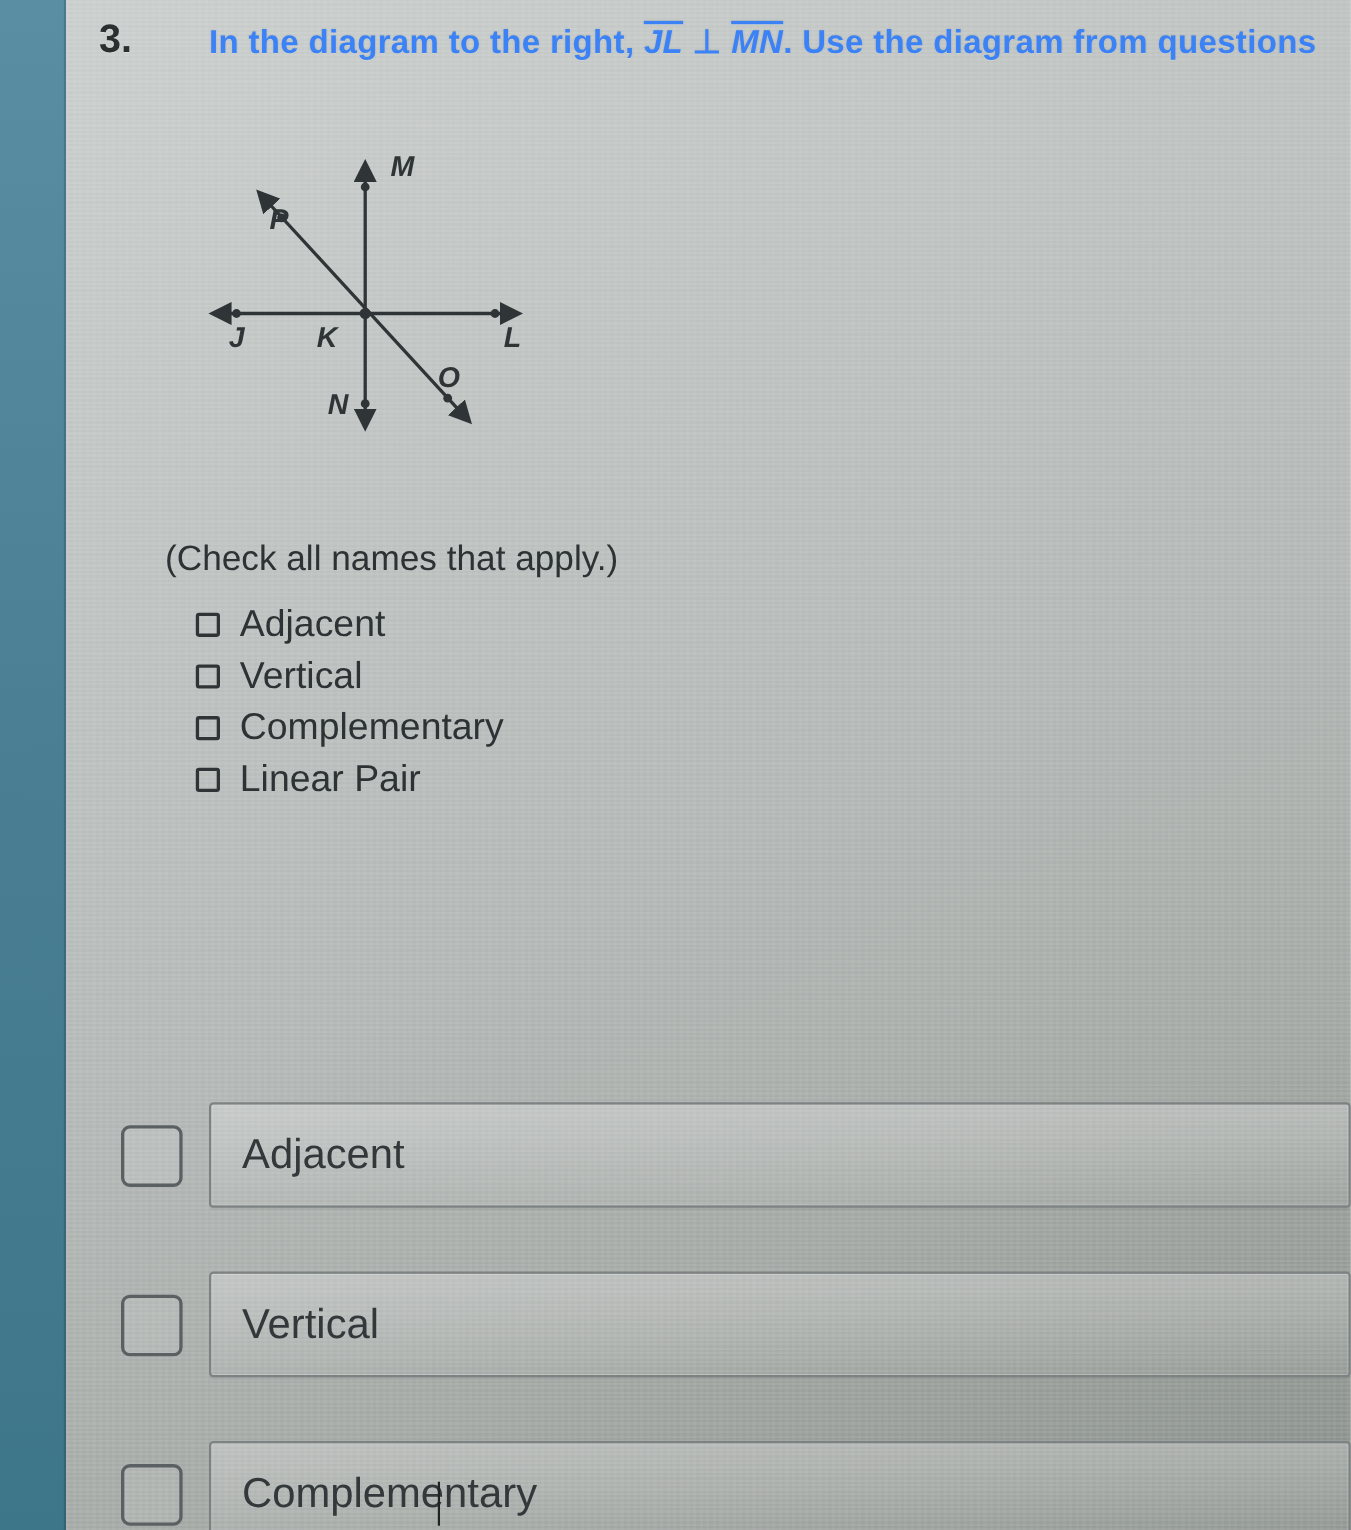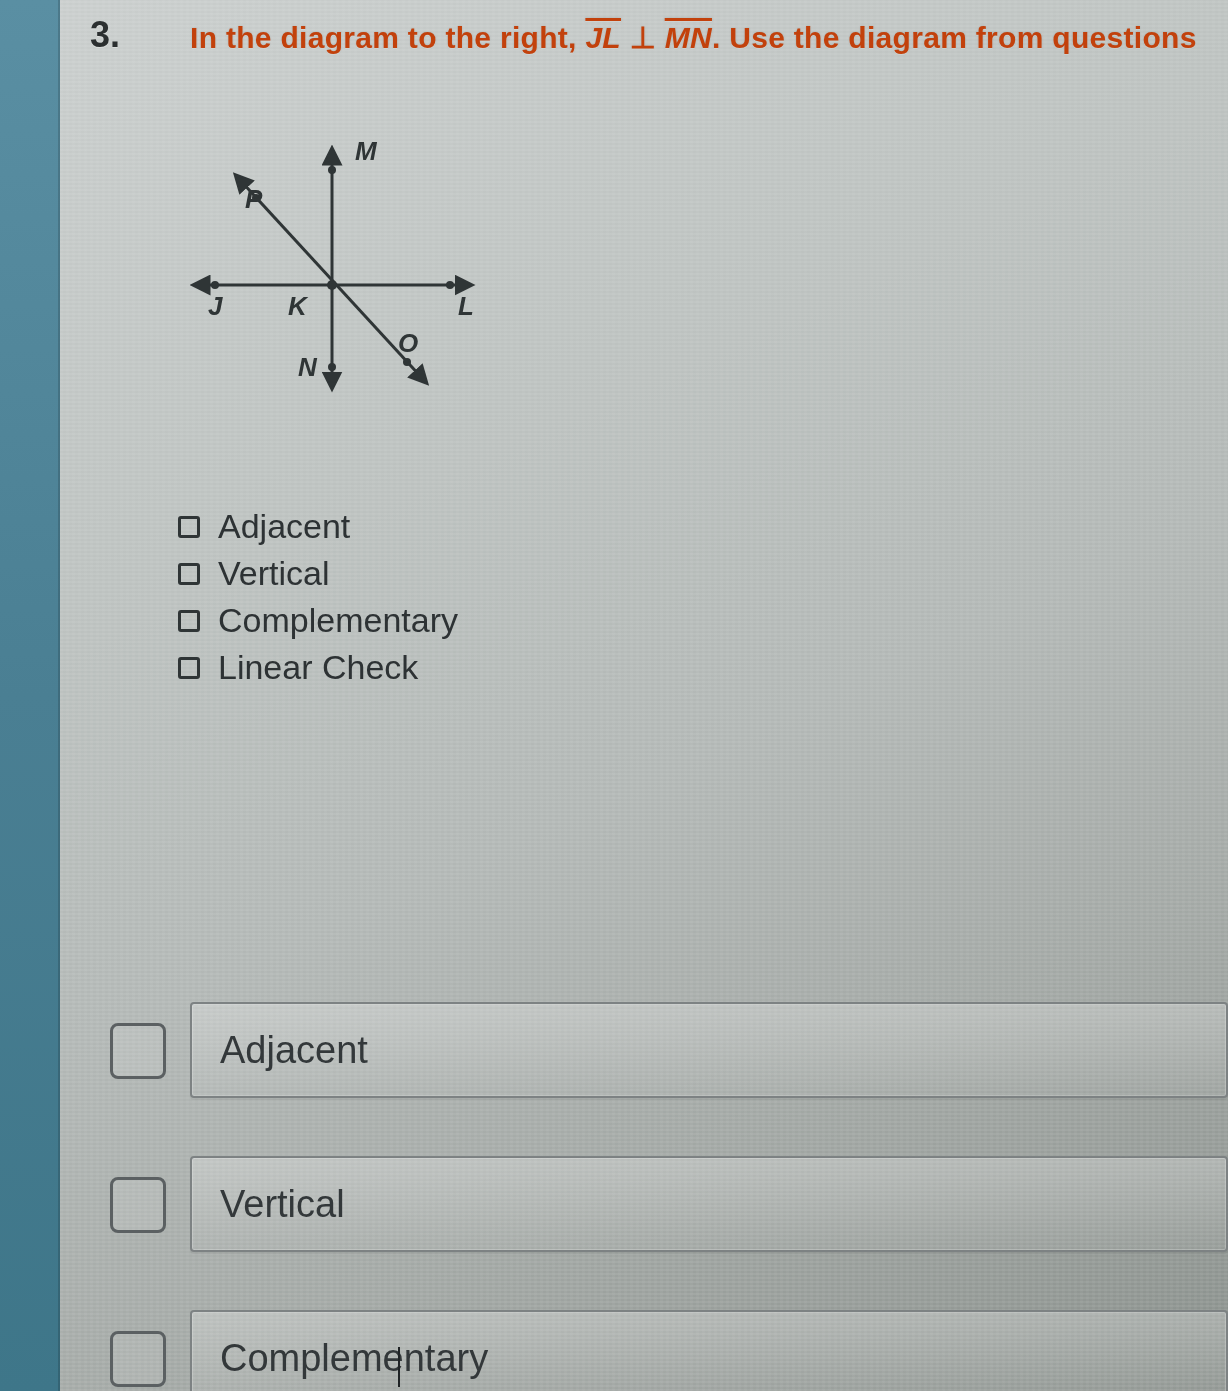--- a/index.html
+++ b/index.html
@@ -29,21 +29,21 @@
     position: absolute;
     left: 90px; top: 14px;
     font-size: 36px; font-weight: 700;
     color: #2b2f30;
     text-shadow: 0 1px 0 rgba(255,255,255,0.3);
   }
   .prompt {
     position: absolute;
     left: 190px; top: 20px; right: 8px;
     font-size: 30px; font-weight: 700;
-    color: #c2410c;
+    color: #3b82f6;
     letter-spacing: 0.3px;
     text-shadow: 0 1px 0 rgba(255,255,255,0.25), 0 0 2px rgba(0,0,0,0.15);
   }
   .prompt .over { text-decoration: overline; font-style: italic; }
   .diagram {
     position: absolute;
     left: 170px; top: 120px;
     width: 360px; height: 300px;
   }
   .diagram svg { width: 100%; height: 100%; }
@@ -160,36 +160,37 @@
     <text x="75" y="88"><tspan>P</tspan></text>
     <text x="38" y="195"><tspan>J</tspan></text>
     <text x="118" y="195"><tspan>K</tspan></text>
     <text x="288" y="195"><tspan>L</tspan></text>
     <text x="128" y="256"><tspan>N</tspan></text>
     <text x="228" y="232"><tspan>O</tspan></text>
   </svg>
 </div>
 
 <div class="classify-block">
+  <div class="classify-sub">(Check all names that apply.)</div>
   <div class="bullet-list">
     <div class="bullet-item">
       <span class="bullet-box"></span>
       <span>Adjacent</span>
     </div>
     <div class="bullet-item">
       <span class="bullet-box"></span>
       <span>Vertical</span>
     </div>
     <div class="bullet-item">
       <span class="bullet-box"></span>
       <span>Complementary</span>
     </div>
     <div class="bullet-item">
       <span class="bullet-box"></span>
-      <span>Linear Check</span>
+      <span>Linear Pair</span>
     </div>
   </div>
 </div>
 
 <div class="answers">
   <div class="answer-row">
     <div class="answer-check"></div>
     <div class="answer-card">
       <span>Adjacent</span>
     </div>

